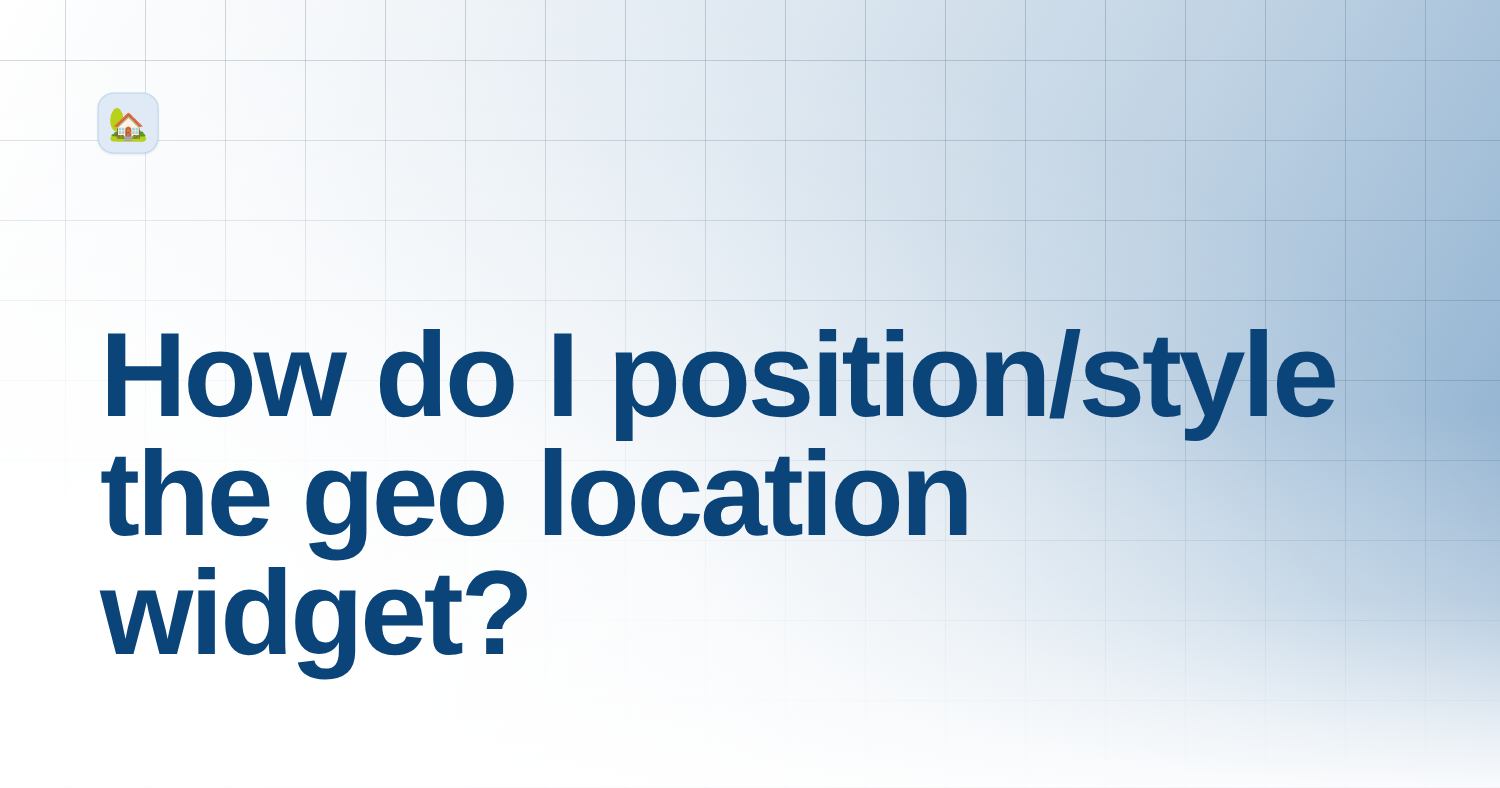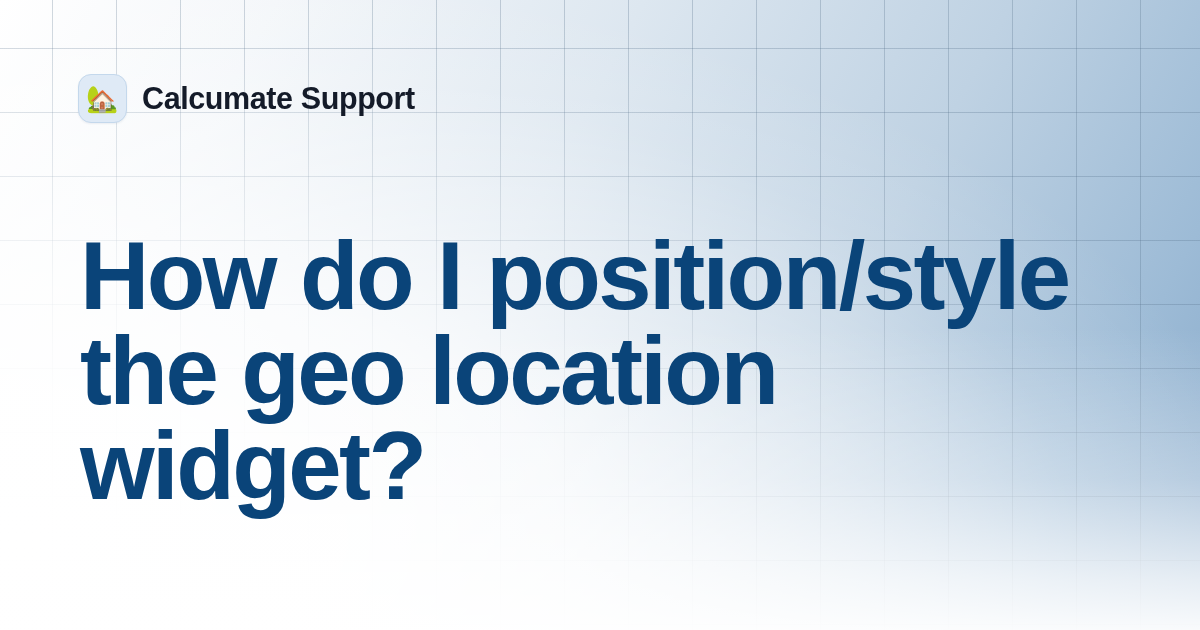--- a/index.html
+++ b/index.html
@@ -101,21 +101,21 @@
     font-size: 30.5px;
     font-weight: bold;
     color: #141b29;
     letter-spacing: -0.4px;
     white-space: nowrap;
   }
 
   .headline {
     position: absolute;
     left: 80px;
-    top: 228px;
+    top: 253px;
     width: 1060px;
     margin: 0;
     font-size: 96px;
     line-height: 95px;
     font-weight: bold;
     color: #0a4479;
     letter-spacing: -2.6px;
     word-spacing: 1px;
   }
 </style>
@@ -126,19 +126,18 @@
 
   <div class="bg-gradient"></div>
   <div class="bg-grid"></div>
   <div class="bg-wash-left"></div>
   <div class="bg-wash-bottom"></div>
 
   <div class="content">
 
     <div class="brand">
       <div class="brand-icon">🏡</div>
-      <div class="brand-name">Calcumate Support</div>
     </div>
 
     <h1 class="headline">How do I position/style the geo location widget?</h1>
 
   </div>
 </div>
 
 </body></html>

